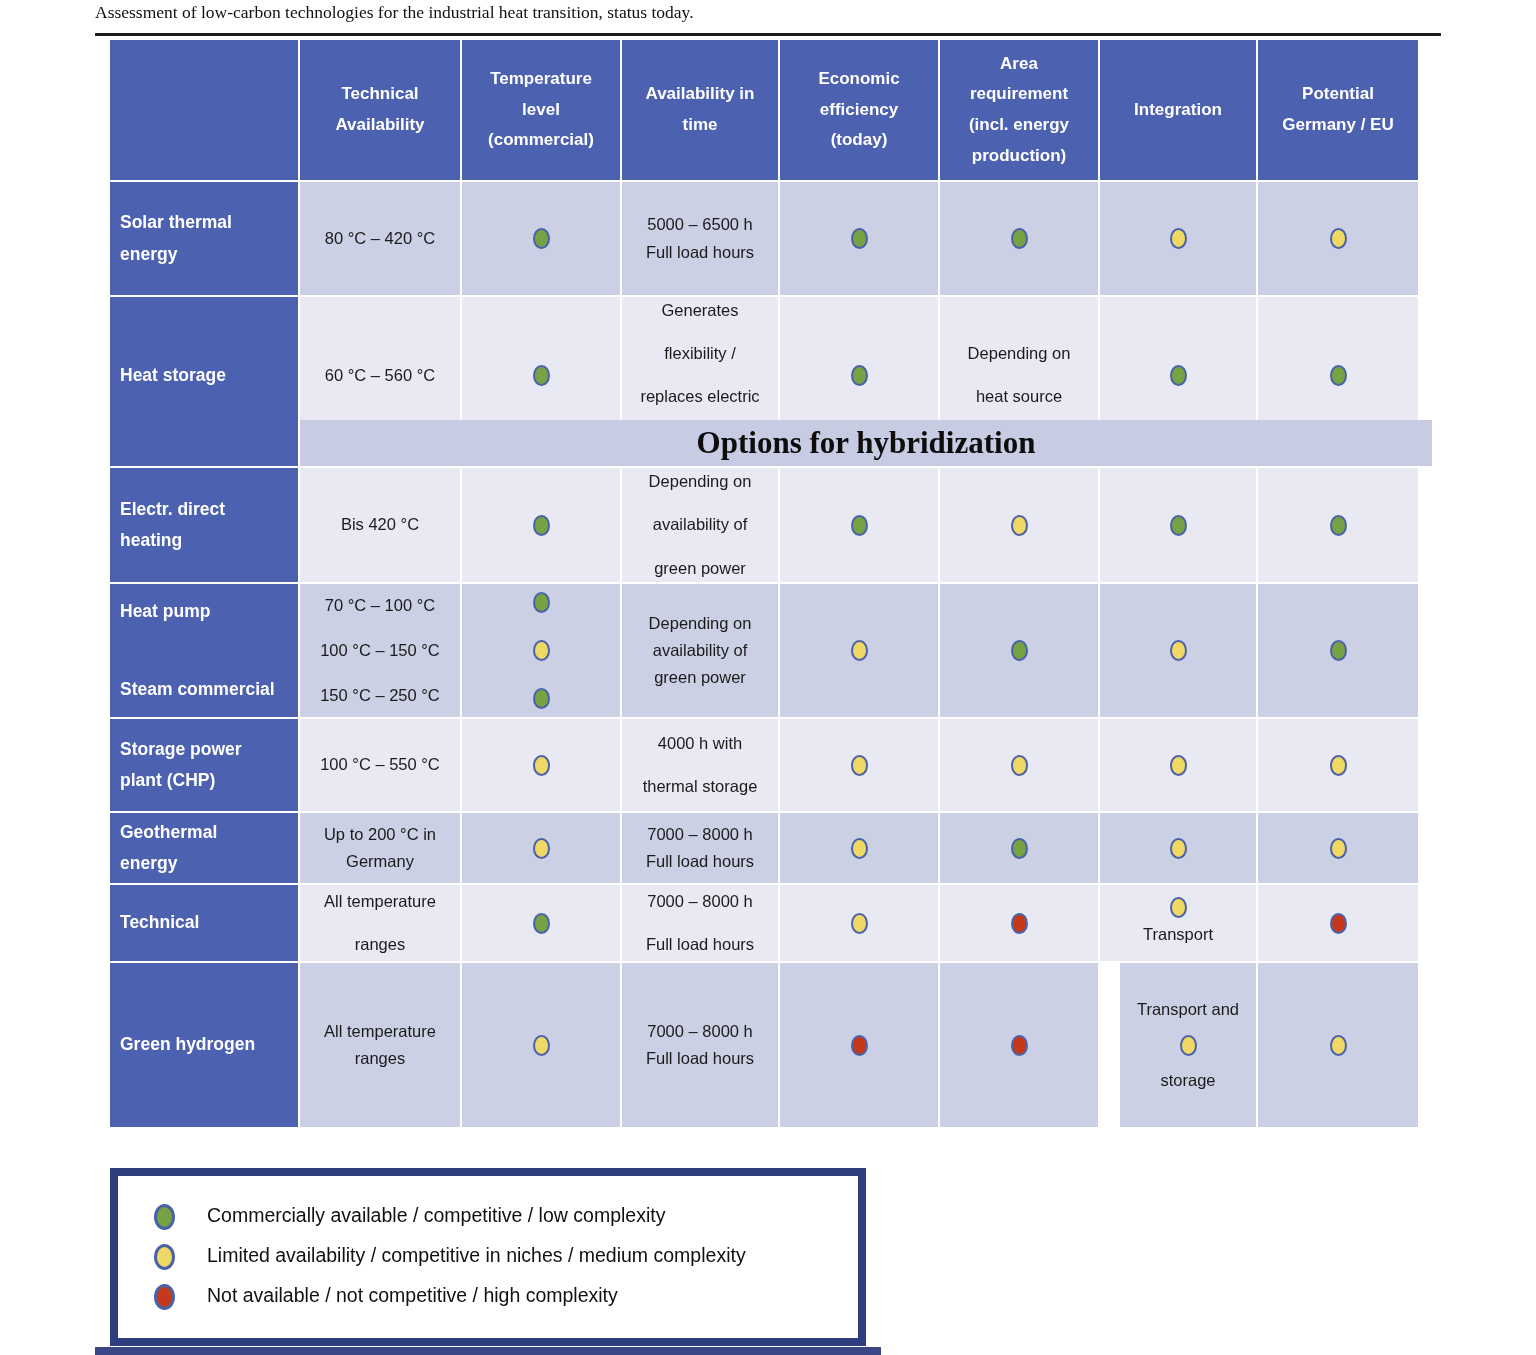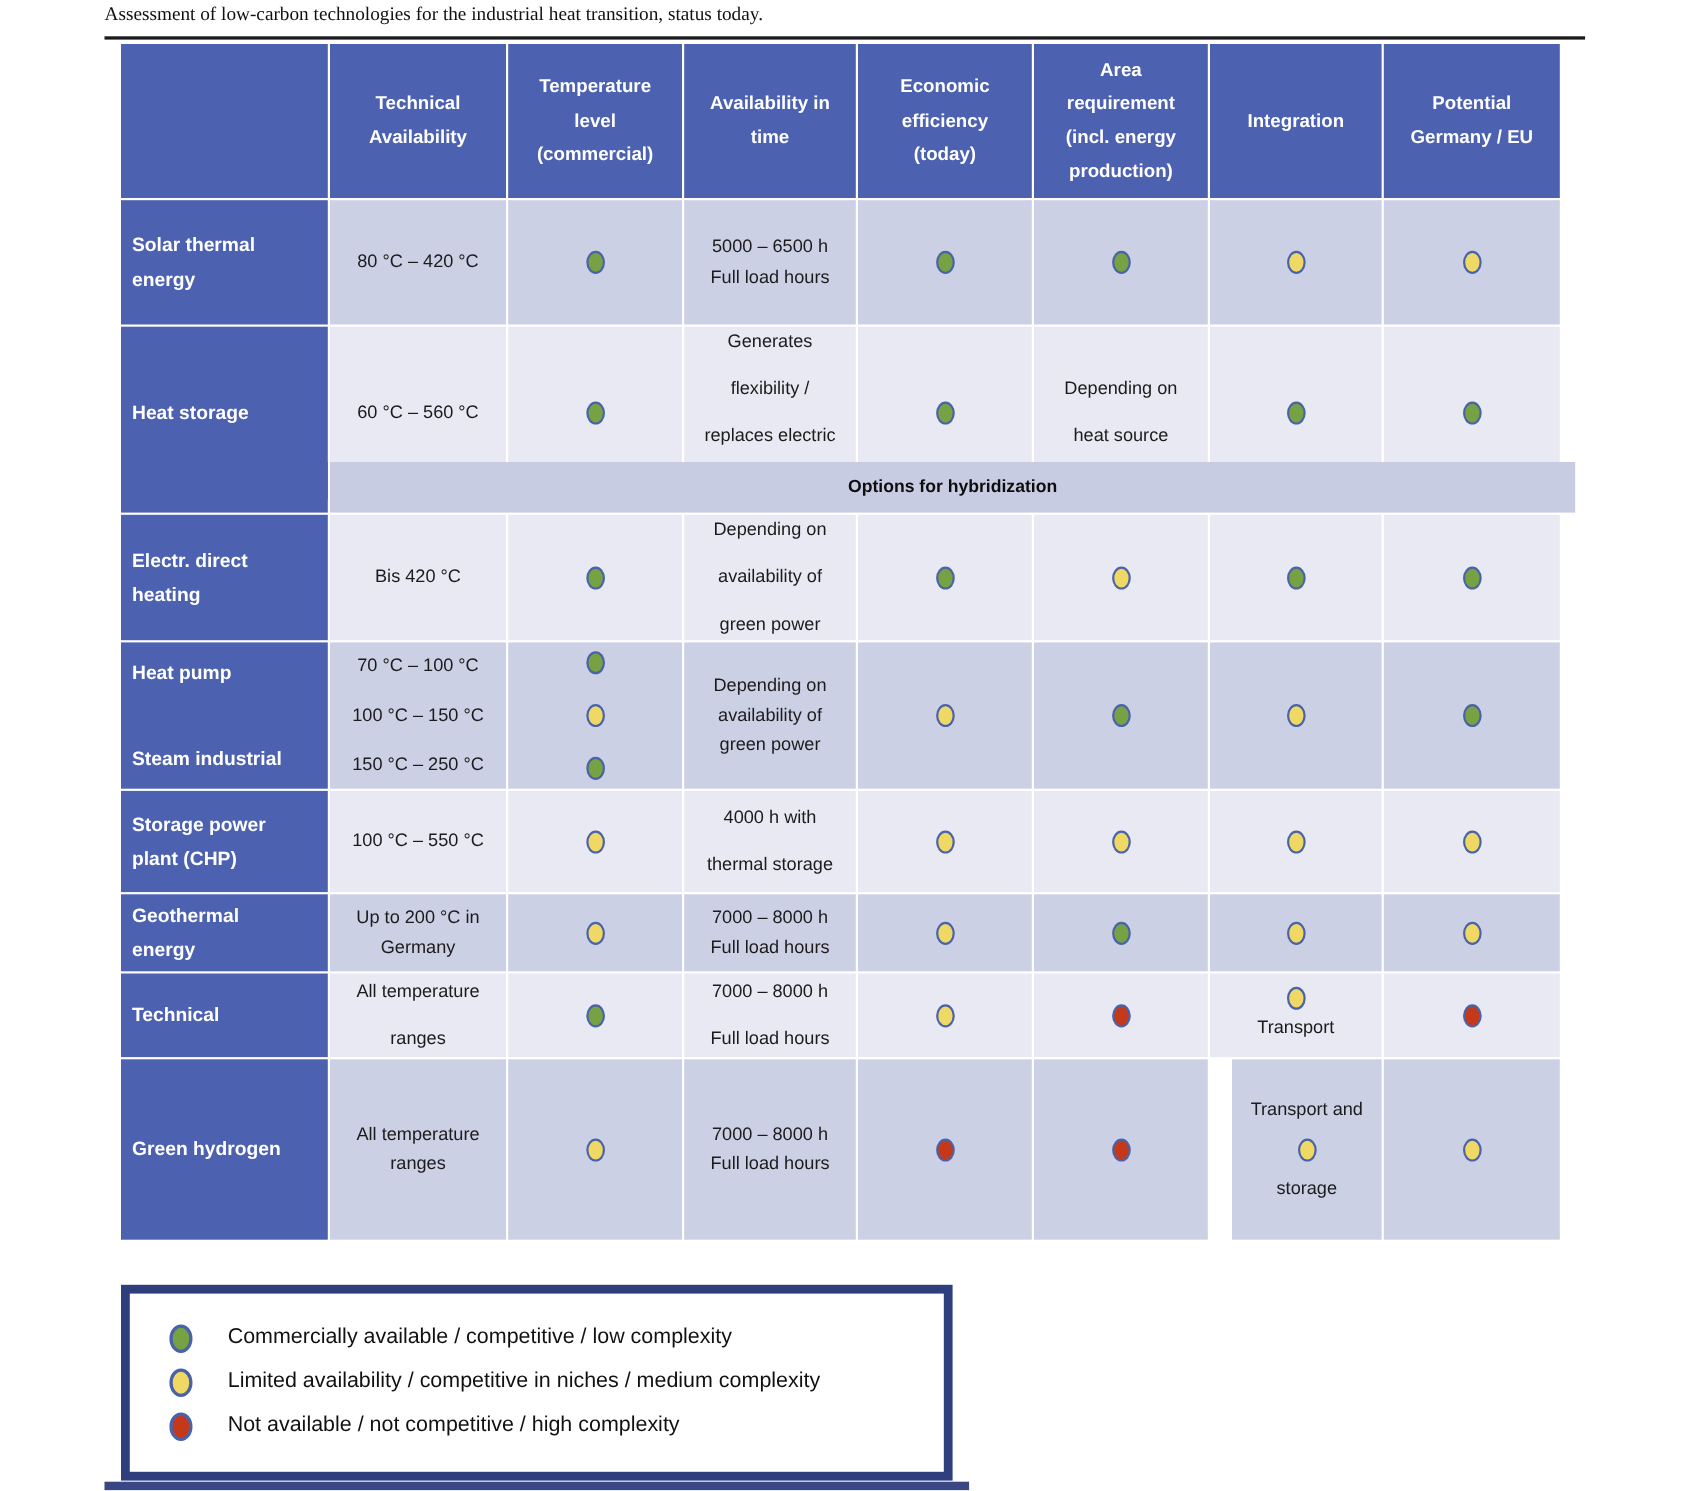--- a/index.html
+++ b/index.html
@@ -32,21 +32,21 @@
   .rhead {
     background:var(--header-blue); color:#fff; font-weight:bold; font-size:17.5px;
     align-items:flex-start; text-align:left; padding-left:10px; line-height:1.8;
   }
   .rhead.split { justify-content:space-between; padding-top:12px; padding-bottom:12px; }
   .dcell { font-size:16.5px; line-height:1.65; text-align:center; }
   .dcell.dark { background:var(--row-dark); }
   .dcell.light { background:var(--row-light);gap:16px; }
   .dcell.spread { justify-content:space-between; padding:8px 0; }
   .banner-cell { background:var(--banner-bg); }
-  .banner-text { font-weight:bold; font-size:16px; color:#0d0d0d; }
+  .banner-text { font-weight:bold; font-size:31px; color:#0d0d0d;font-family:Liberation Serif, serif; }
   .dot {
     display:inline-block; width:17px; height:21px; border-radius:50%;
     border:2.5px solid var(--dot-border); flex:0 0 auto;
   }
   .dot-green  { background:var(--dot-green); }
   .dot-yellow { background:var(--dot-yellow); }
   .dot-red    { background:var(--dot-red); }
   .dotcell.labeled  { gap:3px; }
   .dotcell.labeled2 { gap:11px;margin-left:20px; }
   .legend {
@@ -193,21 +193,21 @@
         <div class="cell dcell light dotcell">
           <span class="dot  dot-green"></span>
         </div>
         <div class="cell dcell light dotcell">
           <span class="dot  dot-green"></span>
         </div>
       </div>
       <div class="trow" style="height: 133px;">
         <div class="cell rhead split">
           <div class="line">Heat pump</div>
-          <div class="line">Steam industrial</div>
+          <div class="line">Steam commercial</div>
         </div>
         <div class="cell dcell dark spread">
           <div class="line">70 °C – 100 °C</div>
           <div class="line">100 °C – 150 °C</div>
           <div class="line">150 °C – 250 °C</div>
         </div>
         <div class="cell dcell dark dotcell spread">
           <span class="dot  dot-green"></span>
           <span class="dot  dot-yellow"></span>
           <span class="dot  dot-green"></span>

